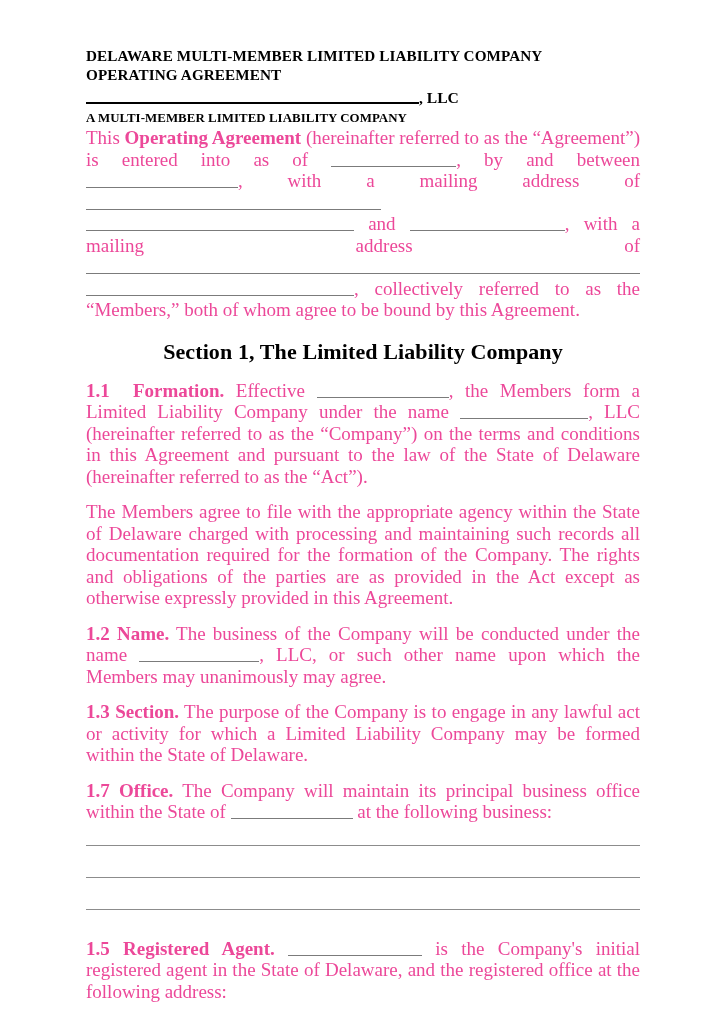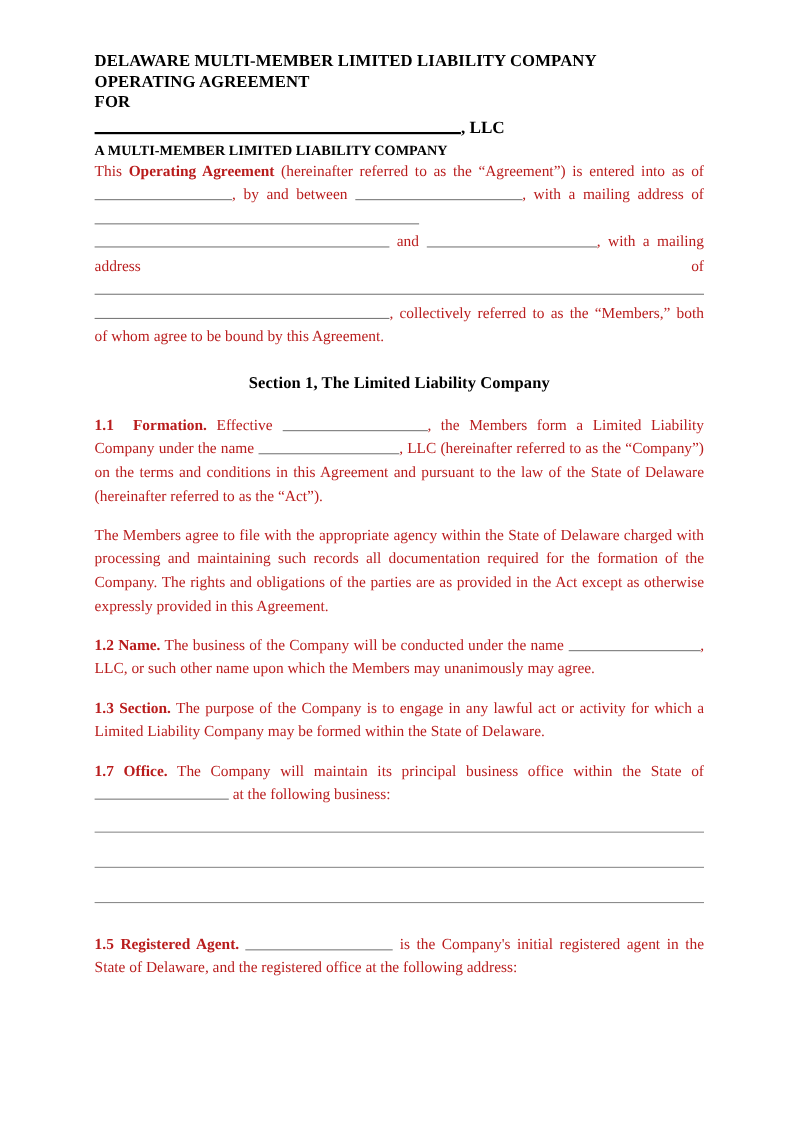--- a/index.html
+++ b/index.html
@@ -56,25 +56,25 @@
     font-weight: bold;
     font-size: 12.9px;
     line-height: 17px;
     margin-top: 1px;
     letter-spacing: 0.05px;
   }
 
   
   p.para {
     margin: 0;
-    font-size: 14px;
+    font-size: 19px;
     line-height: 21.5px;
     text-align: justify;
     text-justify: inter-word;
-    color: #b91c1c;
+    color: #ec4899;
   }
   .intro { margin-top: 14px; }
   .para + .para { margin-top: 14px; }
   .para b { font-weight: bold; }
 
   
   .blank {
     display: inline-block;
     border-bottom: 1px solid #7b7b7b;
     height: 12px;
@@ -89,21 +89,21 @@
   .b-addrlead { width: 268px; }
   .b-eff    { width: 132px; }
   .b-name   { width: 128px; }
   .b-name2  { width: 120px; }
   .b-state  { width: 122px; }
   .b-agent  { width: 134px; }
 
   
   h2.section-heading {
     margin: 19px 0 0 0;
-    font-size: 15px;
+    font-size: 22px;
     line-height: 24px;
     font-weight: bold;
     text-align: center;
     letter-spacing: 0.1px;
   }
 
   
   .rule-group { margin-top: 22px; }
   .rule {
     height: 0;
@@ -135,21 +135,20 @@
 </style>
 </head>
 <body>
 
 <div class="page">
   <div class="content">
 
     <div class="title-block">
       <div class="title-line">DELAWARE MULTI-MEMBER LIMITED LIABILITY COMPANY</div>
       <div class="title-line">OPERATING AGREEMENT</div>
-      <div class="title-line">FOR</div>
       <div class="title-llc-row"><span class="title-llc-blank"></span><span>, LLC</span></div>
       <div class="subtitle-line">A MULTI-MEMBER LIMITED LIABILITY COMPANY</div>
     </div>
 
     <p class="para intro"><span>This </span><b>Operating Agreement</b><span> (hereinafter referred to as the “Agreement”) is entered into as of </span><span class="blank b-date"></span><span>, by and between </span><span class="blank b-party"></span><span>, with a mailing address of </span><span class="blank b-addr-long"></span><span class="blank b-addrlead"></span><span> and </span><span class="blank b-party2"></span><span>, with a mailing address of </span><span class="blank b-addrfull"></span><span class="blank b-addrlead"></span><span>, collectively referred to as the “Members,” both of whom agree to be bound by this Agreement.</span></p>
 
     <h2 class="section-heading">Section 1, The Limited Liability Company</h2>
 
     <p class="para" style="margin-top:16px;"><b>1.1</b><b>&nbsp;&nbsp;</b><b>Formation.</b><span> Effective </span><span class="blank b-eff"></span><span>, the Members form a Limited Liability Company under the name </span><span class="blank b-name"></span><span>, LLC (hereinafter referred to as the “Company”) on the terms and conditions in this Agreement and pursuant to the law of the State of Delaware (hereinafter referred to as the “Act”).</span></p>
 

